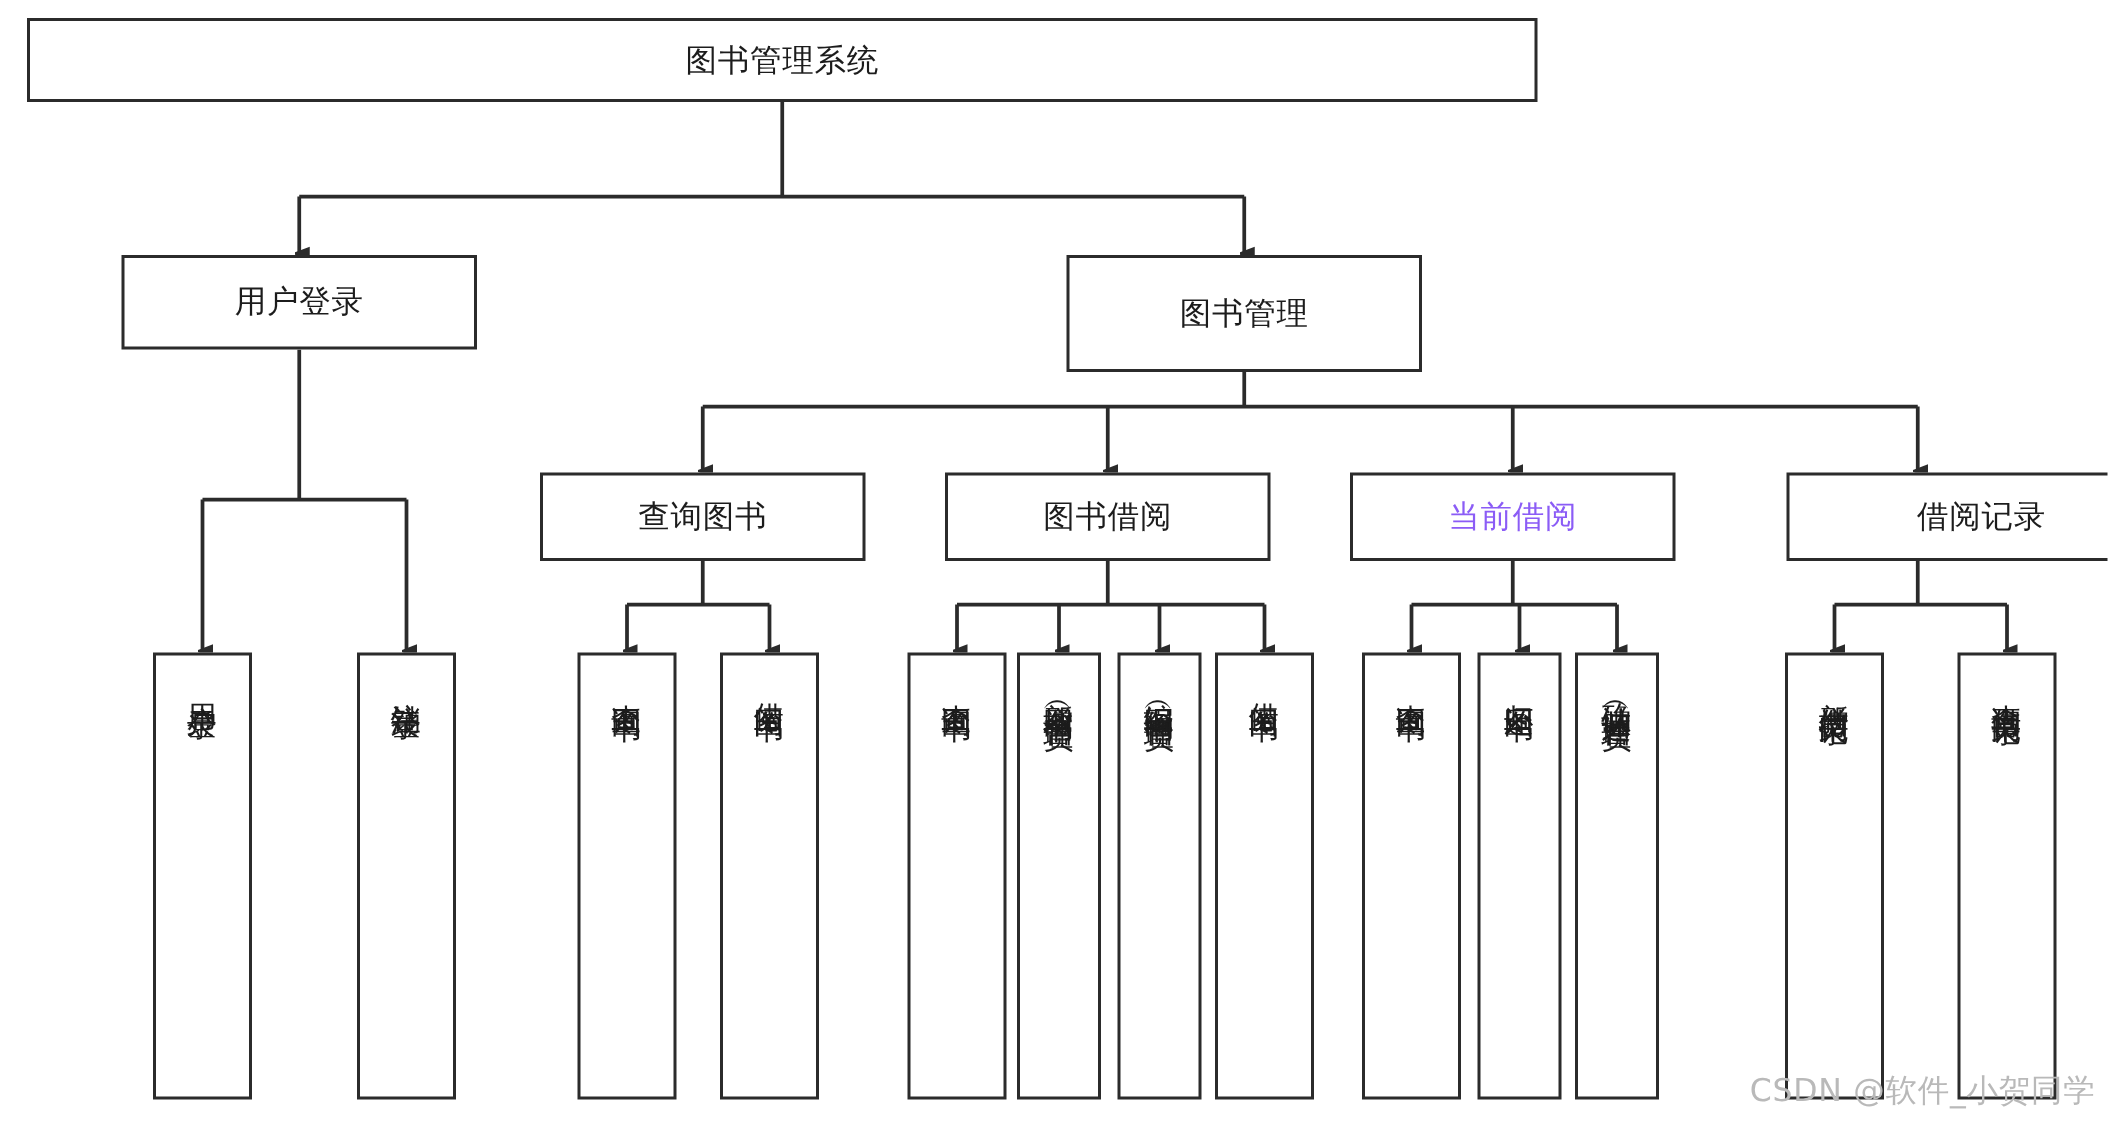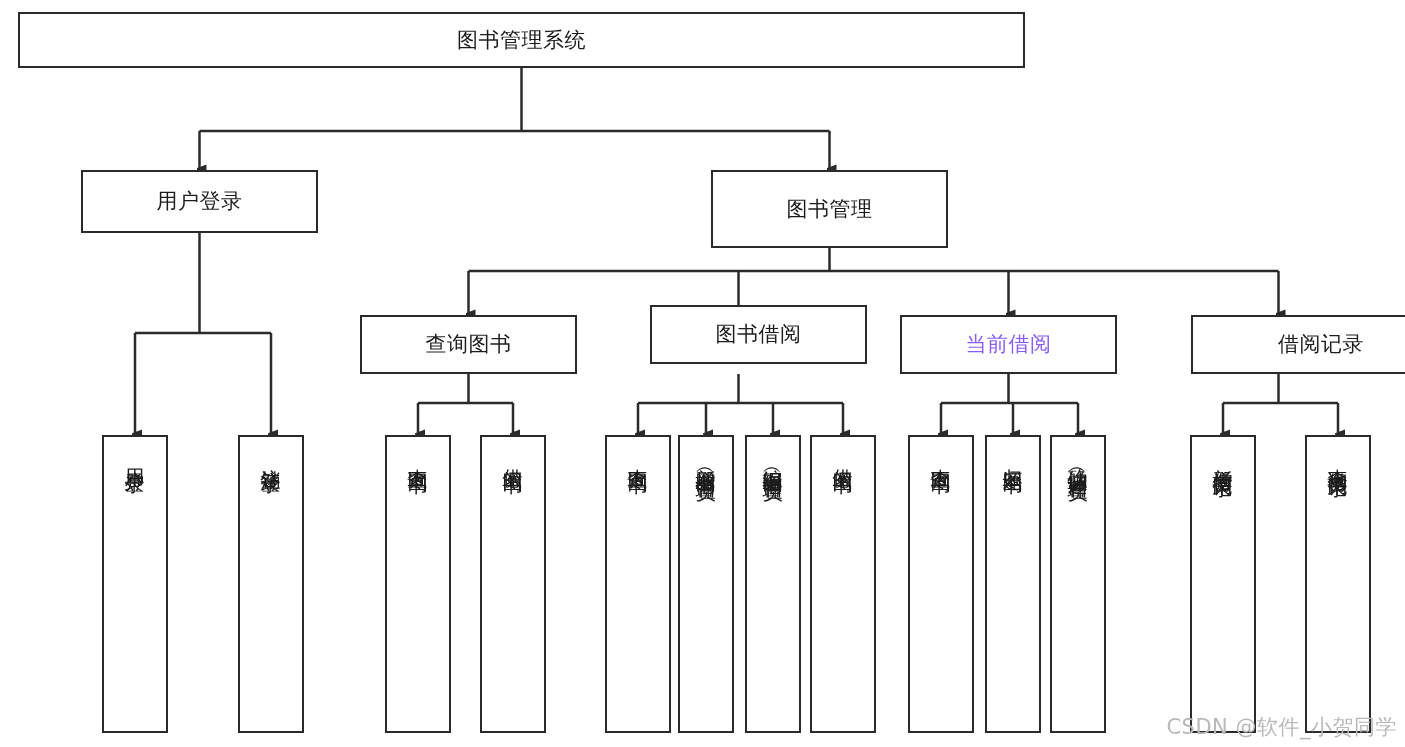--- a/index.html
+++ b/index.html
@@ -100,21 +100,21 @@
       </div>
       <div class="node-box" style="left: 81px; top: 170px; width: 237px; height: 63px; border-color: rgb(43, 43, 43); background: rgb(255, 255, 255);">
         <span class="node-label" style="color: rgb(28, 28, 28);">用户登录</span>
       </div>
       <div class="node-box" style="left: 711px; top: 170px; width: 237px; height: 78px; border-color: rgb(43, 43, 43); background: rgb(255, 255, 255);">
         <span class="node-label" style="color: rgb(28, 28, 28);">图书管理</span>
       </div>
       <div class="node-box" style="left: 360px; top: 315px; width: 217px; height: 59px; border-color: rgb(43, 43, 43); background: rgb(255, 255, 255);">
         <span class="node-label" style="color: rgb(28, 28, 28);">查询图书</span>
       </div>
-      <div class="node-box" style="left: 630px; top: 305px; width: 217px; height: 59px; border-color: rgb(43, 43, 43); background: rgb(255, 255, 255); margin-left: 20px;">
+      <div class="node-box" style="left: 630px; top: 315px; width: 217px; height: 59px; border-color: rgb(43, 43, 43); background: rgb(255, 255, 255);">
         <span class="node-label" style="color: rgb(28, 28, 28);">图书借阅</span>
       </div>
       <div class="node-box" style="left: 900px; top: 315px; width: 217px; height: 59px; border-color: rgb(43, 43, 43); background: rgb(255, 255, 255);">
         <span class="node-label" style="color: #8b5cf6;">当前借阅</span>
       </div>
       <div class="node-box" style="left: 1170px; top: 315px; width: 260px; height: 59px; border-color: rgb(43, 43, 43); background: rgb(255, 255, 255); margin-left: 21px;">
         <span class="node-label" style="color: rgb(28, 28, 28);">借阅记录</span>
       </div>
       <div class="node-box vertical" style="left: 102px; top: 435px; width: 66px; height: 298px; border-color: rgb(43, 43, 43); background: rgb(255, 255, 255);">
         <span class="node-label" style="color: rgb(28, 28, 28);">用户登录</span>

